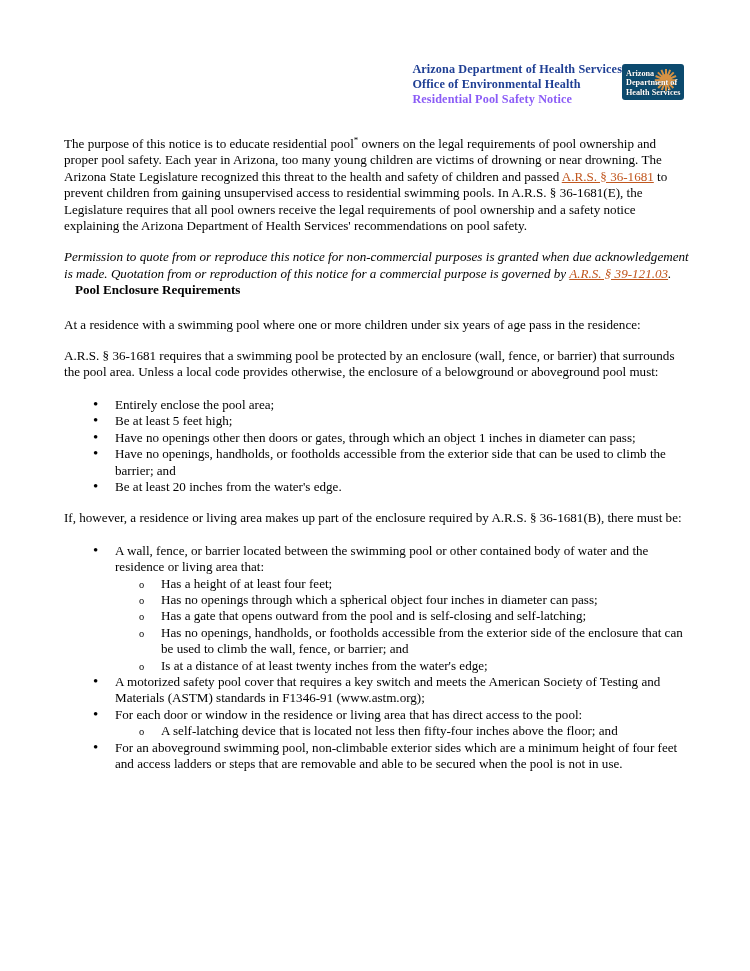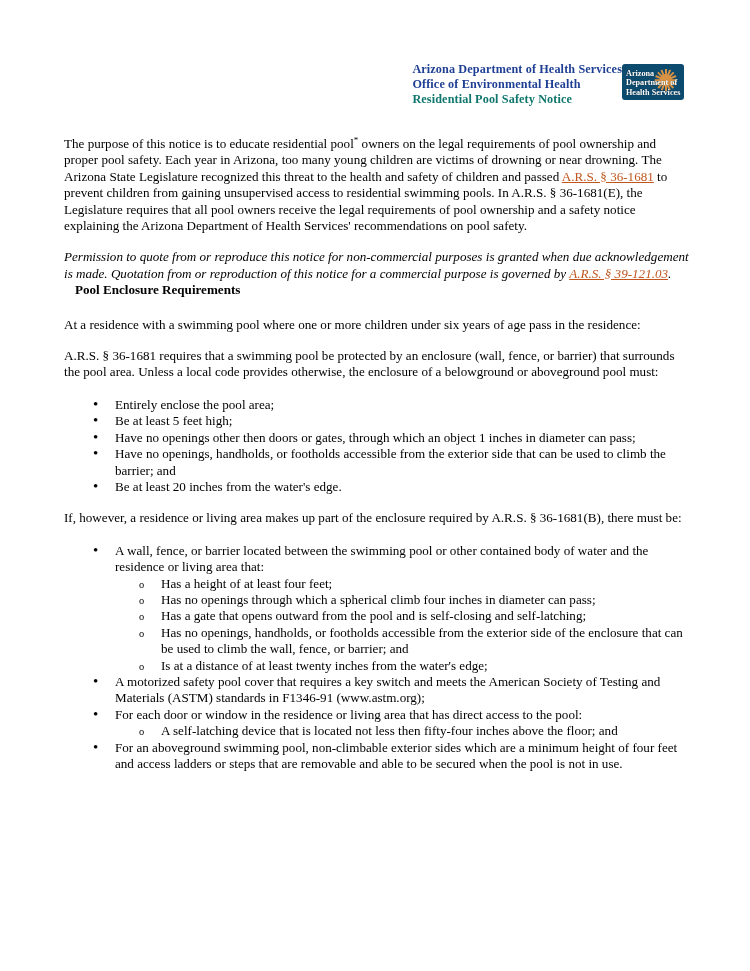--- a/index.html
+++ b/index.html
@@ -32,21 +32,21 @@
     justify-content: flex-end;
     align-items: flex-start;
   }
   .agency-lines {
     font-weight: bold;
     font-size: 12.2px;
     line-height: 15.2px;
     letter-spacing: 0.01em;
   }
   .agency-line-1, .agency-line-2 { color: #1f3f94; }
-  .agency-line-3 { color: #0f766e; }
+  .agency-line-3 { color: #8b5cf6; }
 
   
   .logo {
     position: relative;
     width: 62px;
     height: 36px;
     background: #0c4a6e;
     border-radius: 3px;
     flex: 0 0 auto;
     margin-top: 2px;
@@ -206,21 +206,21 @@
       <li>Be at least 20 inches from the water's edge.</li>
     </ul>
 
     <p>If, however, a residence or living area makes up part of the enclosure required by A.R.S. § 36-1681(B), there must be:</p>
 
     <ul class="level1 nested-wrap">
       <li>
         <span>A wall, fence, or barrier located between the swimming pool or other contained body of water and the residence or living area that:</span>
         <ul class="level2">
           <li>Has a height of at least four feet;</li>
-          <li>Has no openings through which a spherical climb four inches in diameter can pass;</li>
+          <li>Has no openings through which a spherical object four inches in diameter can pass;</li>
           <li>Has a gate that opens outward from the pool and is self-closing and self-latching;</li>
           <li>Has no openings, handholds, or footholds accessible from the exterior side of the enclosure that can be used to climb the wall, fence, or barrier; and</li>
           <li>Is at a distance of at least twenty inches from the water's edge;</li>
         </ul>
       </li>
       <li>
         <span>A motorized safety pool cover that requires a key switch and meets the American Society of Testing and Materials (ASTM) standards in F1346-91 (www.astm.org);</span>
       </li>
       <li>
         <span>For each door or window in the residence or living area that has direct access to the pool:</span>

